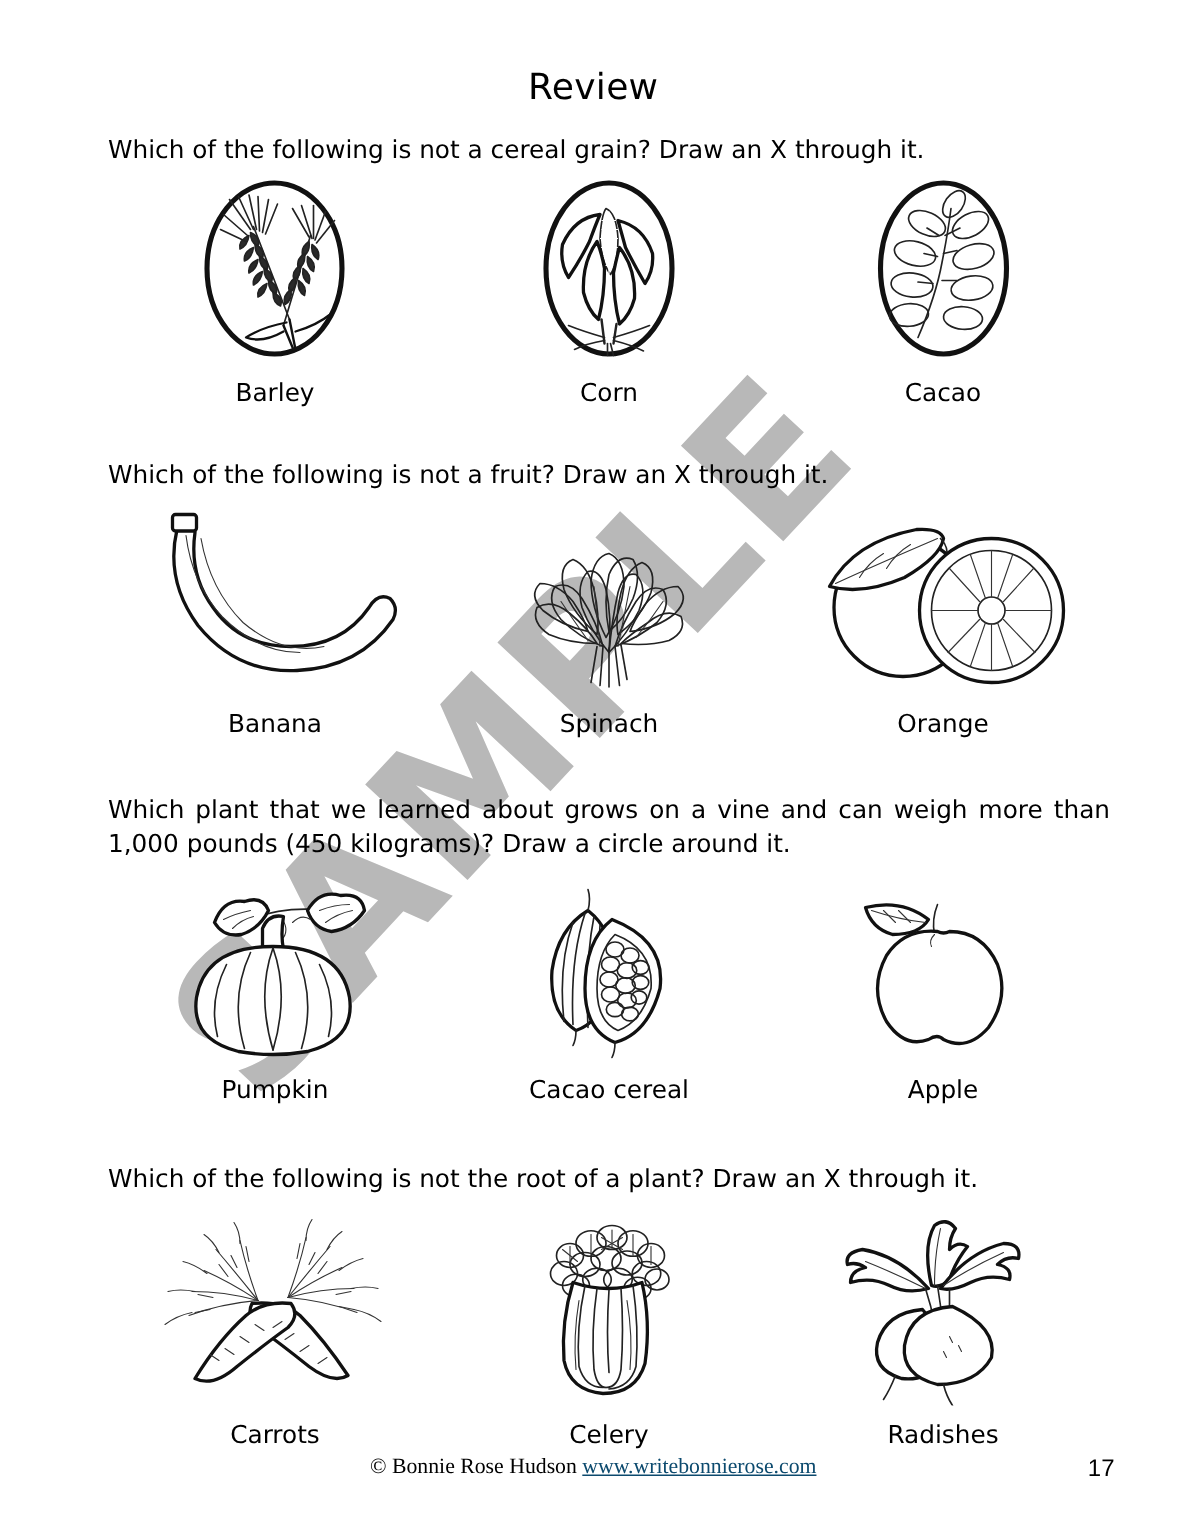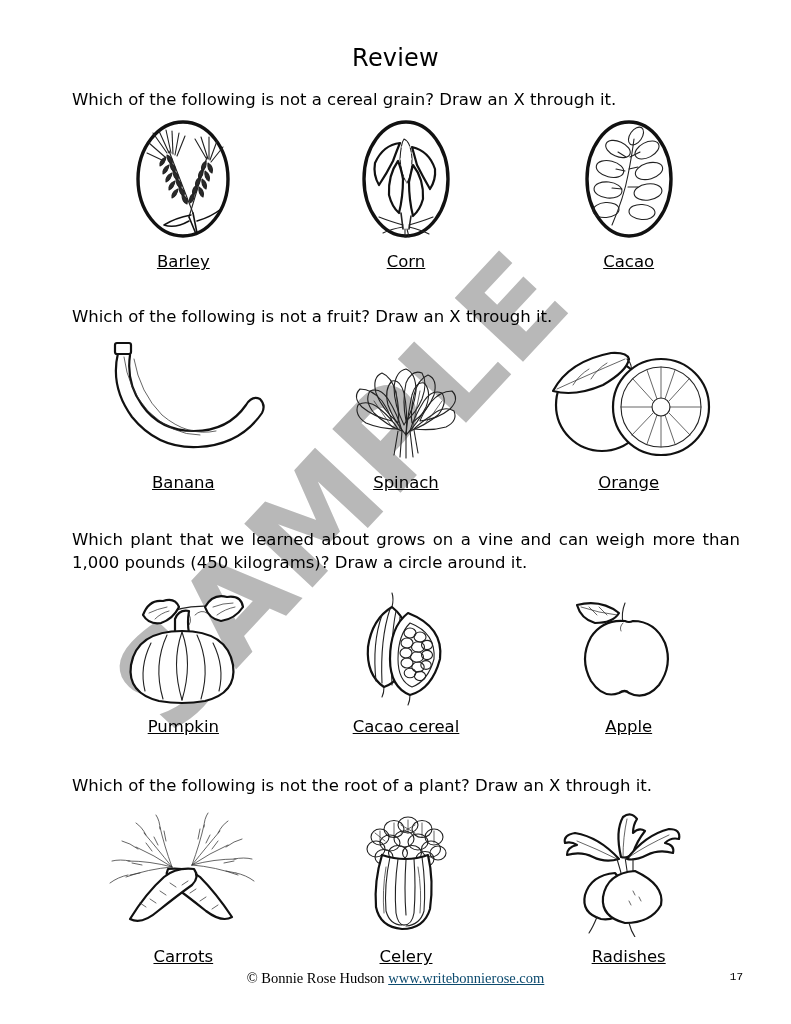--- a/index.html
+++ b/index.html
@@ -79,21 +79,20 @@
     text-align: justify;
     text-align-last: left;
   }
   .section { margin-bottom: 4px; }
 
   .row {
     display: flex;
     justify-content: space-between;
     align-items: flex-end;
     width: 100%;
-    text-decoration: underline;
   }
   .cell {
     display: flex;
     flex-direction: column;
     align-items: center;
     width: 33.33%;
   }
   .art {
     display: flex;
     align-items: flex-end;
@@ -125,22 +124,22 @@
     color: #000;
   }
   .footer-link {
     color: #0c4a6e;
     text-decoration: underline;
   }
   .footer-page {
     position: absolute;
     right: 48px;
     top: 1px;
-    font-family: Liberation Mono, monospace;
-    font-size: 11px;
+    font-family: Liberation Sans, sans-serif;
+    font-size: 16px;
   }
 
   svg { display: block; }
   .ink { fill: none; stroke: #111; stroke-width: 2.1; stroke-linecap: round; stroke-linejoin: round; }
   .ink-thin { fill: none; stroke: #222; stroke-width: 1.1; stroke-linecap: round; stroke-linejoin: round; }
   .ink-hair { fill: none; stroke: #333; stroke-width: 0.75; stroke-linecap: round; stroke-linejoin: round; }
   .ink-fill { fill: #fff; stroke: #111; stroke-width: 2.2; stroke-linejoin: round; }
   .oval { fill: #fff; stroke: #111; stroke-width: 3.4; }
 </style>
 </head>

